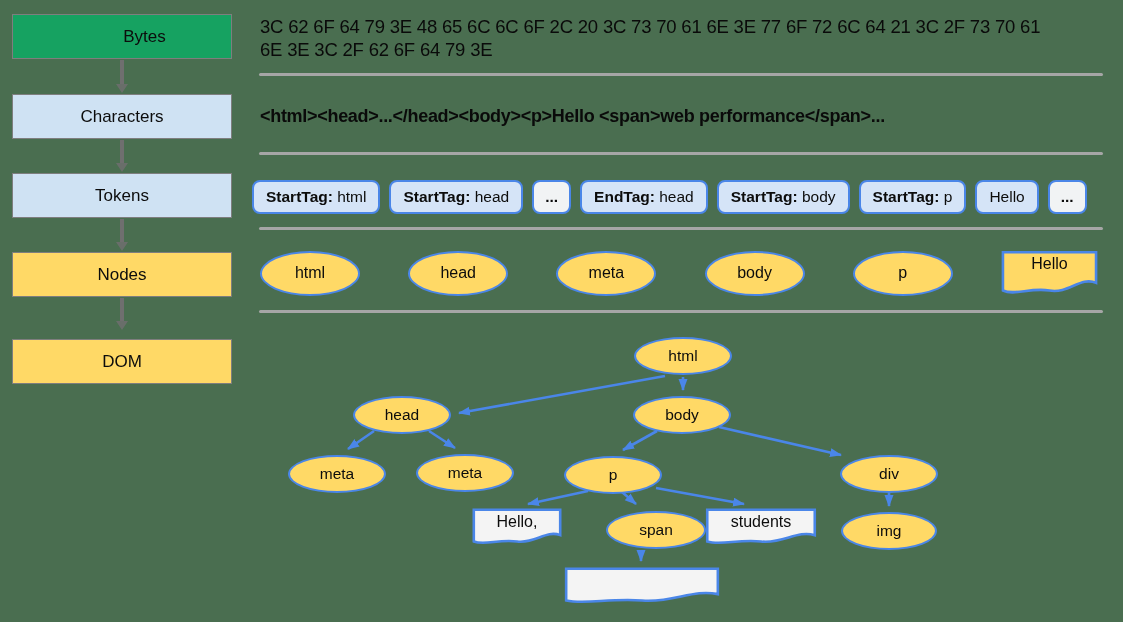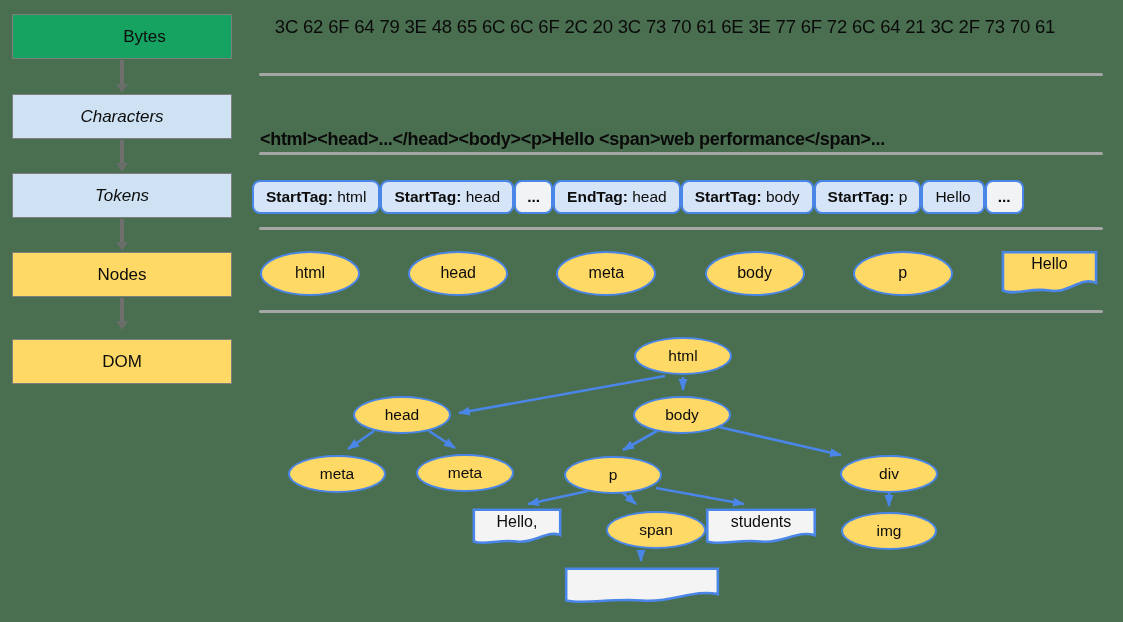--- a/index.html
+++ b/index.html
@@ -10,48 +10,46 @@
     color:#111;
   }
   .stage-wrap{position:absolute;left:0;top:0;}
   .stage-box{
     position:absolute;left:12px;width:220px;height:45px;
     border:1.6px solid #7e7e7e;box-sizing:border-box;
     display:flex;align-items:center;justify-content:center;
     font-size:17px;color:#0c0c0c;
   }
   .stage-green{background:#16a261;padding-left:45px;}
-  .stage-blue{background:#cfe2f3;font-style:italic;}
+  .stage-blue{background:#cfe2f3;}
   .stage-yellow{background:#ffd966;}
   .stage-connector{position:absolute;left:119px;width:6px;}
   .stage-connector .shaft{position:absolute;left:1px;top:0;width:3.5px;background:#6f6f6f;}
   .stage-connector .head{
     position:absolute;left:-3px;width:0;height:0;
     border-left:6px solid transparent;border-right:6px solid transparent;
     border-top:9px solid #6f6f6f;opacity:.85;
   }
   .bytes-text{
     position:absolute;left:260px;top:15px;width:810px;
     font-size:18.5px;line-height:23px;letter-spacing:-0.2px;color:#0a0a0a;
     font-weight:500;
-    text-align:center;
   }
   .chars-text{
     position:absolute;left:260px;top:106px;width:840px;
     font-size:18px;font-weight:bold;letter-spacing:-0.3px;color:#0a0a0a;
     white-space:nowrap;
-    margin-top:23px;
   }
   .sep{
     position:absolute;left:259px;width:844px;height:3px;
     background:#a6a6a6;border-radius:2px;
   }
   .tokens-row{
     position:absolute;left:252px;top:180px;width:856px;height:34px;
-    display:flex;align-items:stretch;
+    display:flex;gap:9px;align-items:stretch;
   }
   .token{
     border:2.6px solid #4a86e8;border-radius:8px;background:#d5e4f7;
     box-sizing:border-box;display:flex;align-items:center;
     padding:0 12px;font-size:15.5px;color:#0c0c0c;white-space:pre;
   }
   .token b{font-weight:bold;}
   .token.ellipsis{background:#f1f3f4;padding:0 11px;font-weight:bold;}
   .nodes-row{
     position:absolute;left:260px;top:250px;width:838px;height:46px;
@@ -110,20 +108,21 @@
       <div class="head" style="top:23px"></div>
     </div>
   <div class="stage-connector" style="top:298px">
       <div class="shaft" style="height:23px"></div>
       <div class="head" style="top:23px"></div>
     </div>
 </div>
 
 <div class="bytes-text">
   <div>3C 62 6F 64 79 3E 48 65 6C 6C 6F 2C 20 3C 73 70 61 6E 3E 77 6F 72 6C 64 21 3C 2F 73 70 61</div>
+  <div>6E 3E 3C 2F 62 6F 64 79 3E</div>
 </div>
 
 <div class="sep" style="top:73px"></div>
 
 <div class="chars-text">&lt;html&gt;&lt;head&gt;...&lt;/head&gt;&lt;body&gt;&lt;p&gt;Hello &lt;span&gt;web performance&lt;/span&gt;...</div>
 
 <div class="sep" style="top:152px"></div>
 
 <div class="tokens-row">
   <div class="token"><b>StartTag:</b><span> html</span></div>

